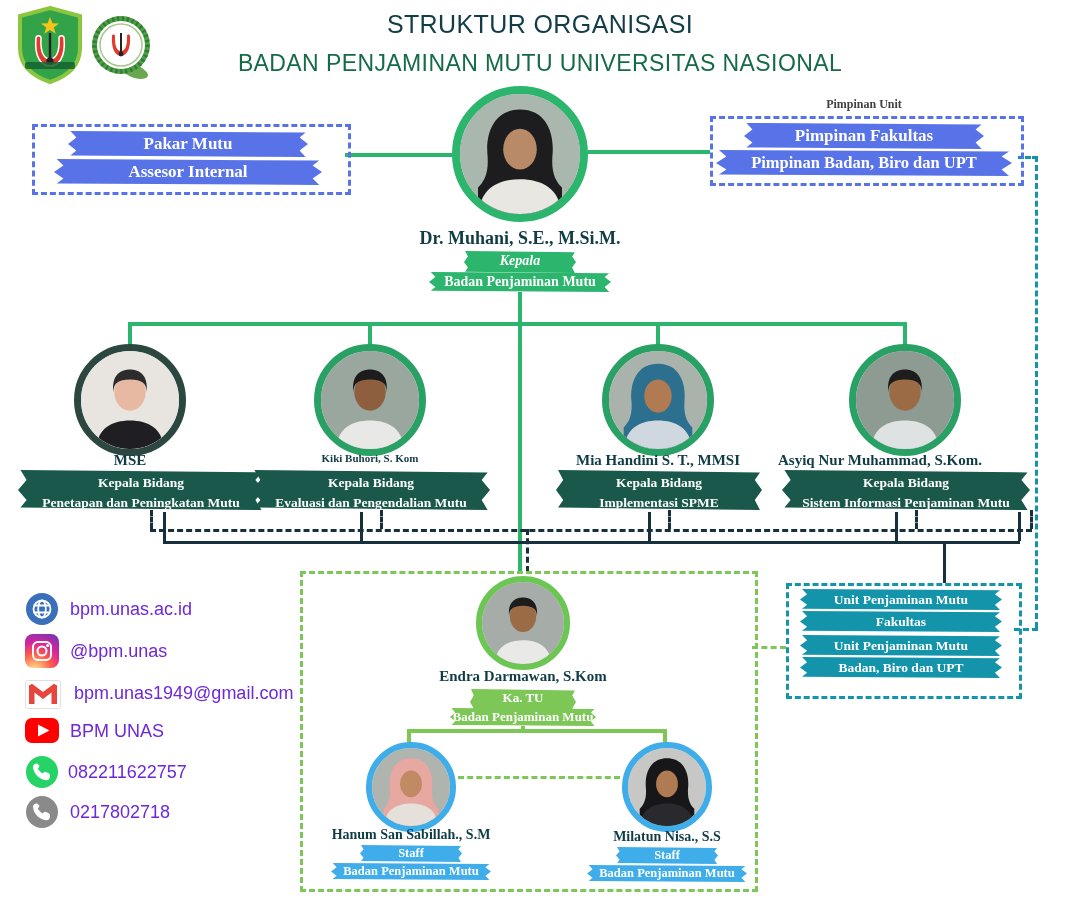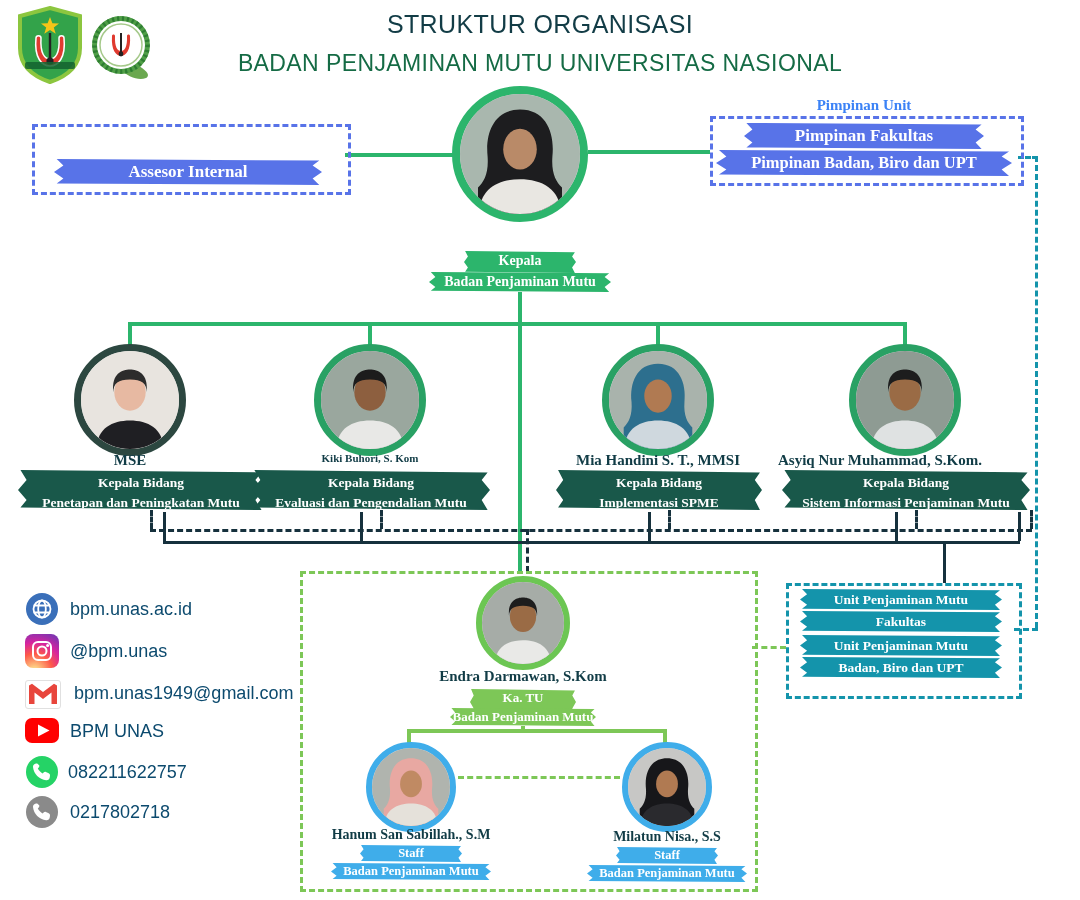--- a/index.html
+++ b/index.html
@@ -4,21 +4,21 @@
 <style>
   html,body{margin:0;padding:0;background:#fff;}
   #canvas{position:relative;width:1080px;height:900px;background:#ffffff;overflow:hidden;
           font-family:"Liberation Serif",serif;}
   .abs{position:absolute;}
   
   .title{left:0;right:0;text-align:center;font-family:"Liberation Sans",sans-serif;font-weight:400;letter-spacing:.4px;}
   .t1{top:10px;font-size:25px;color:#123c46;}
   .t2{top:50px;font-size:23px;color:#156b45;}
   .pname{text-align:center;font-weight:700;color:#113c46;z-index:4;}
-  .contact-label{font-family:"Liberation Sans",sans-serif;font-size:18px;color:#0c4a6e;line-height:34px;}
+  .contact-label{font-family:"Liberation Sans",sans-serif;font-size:18px;color:#6d28d9;line-height:34px;}
   
   .ribbon{color:#fff;text-align:center;font-weight:700;z-index:4;
     clip-path:polygon(1% 0%,99% 6%,96.5% 25%,100% 50%,96.5% 75%,99% 100%,1% 94%,3.5% 75%,0% 50%,3.5% 25%);}
   .rb-blue{background:#5873e8;font-size:17px;}
   .rb-green{background:#2cb56c;font-size:14px;}
   .rb-dgreen{background:#19584a;font-size:13.5px;line-height:1.45;padding-top:3px;box-sizing:border-box;}
   .rb-lgreen{background:#7dc757;font-size:13px;}
   .rb-lblue{background:#3fadea;font-size:12.5px;}
   .rb-teal{background:#1494ab;font-size:13.5px;}
   
@@ -106,27 +106,29 @@
   <div class="abs ln hdash c-lgreen" style="left:752px;top:646px;width:34px;"></div>
 
   <div class="abs photo" style="left:452px;top:86px;width:136px;height:136px;border:8px solid #2cb56c;">
       <svg viewBox="0 0 100 100" width="100%" height="100%" preserveAspectRatio="none">
         <rect width="100" height="100" fill="#a9b7ae"></rect>
         <path d="M50 13 C28 13 21 33 23 52 C24 66 20 73 15 78 L15 100 L85 100 L85 78 C80 73 76 66 77 52 C79 33 72 13 50 13 Z" fill="#1d1d1f"></path>
         <ellipse cx="50" cy="46" rx="14" ry="17" fill="#b98a68"></ellipse>
         <path d="M16 100 C16 79 32 71 50 71 C68 71 84 79 84 100 Z" fill="#e9e7e2"></path>
       </svg>
     </div>
-  <div class="abs ribbon rb-green" style="left:464px;top:251px;width:112px;height:22px;line-height:20px;">Kepala</div>
+  <div class="abs pname" style="left:340px;top:228px;width:360px;font-size:18px;">Dr. Muhani, S.E., M.Si.M.</div>
+  <div class="abs ribbon rb-green" style="left:464px;top:251px;width:112px;height:22px;line-height:20px;font-style:italic;">Kepala</div>
   <div class="abs ribbon rb-green" style="left:429px;top:272px;width:182px;height:20px;line-height:20px;">Badan Penjaminan Mutu</div>
 
   <div class="abs dbox" style="left:32px;top:124px;width:313px;height:65px;"></div>
+  <div class="abs ribbon rb-blue" style="left:68px;top:131px;width:240px;height:26px;line-height:26px;">Pakar Mutu</div>
   <div class="abs ribbon rb-blue" style="left:54px;top:159px;width:268px;height:26px;line-height:26px;">Assesor Internal</div>
 
-  <div class="abs pname" style="left:764px;top:97px;width:200px;font-size:15px;color:#3b82f6;">Pimpinan Unit</div>
+  <div class="abs pname" style="left:764px;top:97px;width:200px;font-size:12px;color:#404040;">Pimpinan Unit</div>
   <div class="abs dbox" style="left:710px;top:116px;width:308px;height:64px;"></div>
   <div class="abs ribbon rb-blue" style="left:744px;top:123px;width:240px;height:26px;line-height:26px;">Pimpinan Fakultas</div>
   <div class="abs ribbon rb-blue" style="left:716px;top:150px;width:296px;height:26px;line-height:26px;font-size:16.5px;">Pimpinan Badan, Biro dan UPT</div>
 
   <div class="abs photo" style="left:74px;top:344px;width:112px;height:112px;border:7px solid #2c4740;">
       <svg viewBox="0 0 100 100" width="100%" height="100%" preserveAspectRatio="none">
         <rect width="100" height="100" fill="#e8e4df"></rect>
         <ellipse cx="50" cy="42" rx="16" ry="19" fill="#e7b9a2"></ellipse>
         <path d="M33 42 C31 23 42 19 50 19 C58 19 69 23 67 42 C67 33 62 29 50 29 C38 29 33 33 33 42 Z" fill="#2c2c2c"></path>
         <path d="M16 100 C16 79 32 71 50 71 C68 71 84 79 84 100 Z" fill="#1f1f23"></path>

